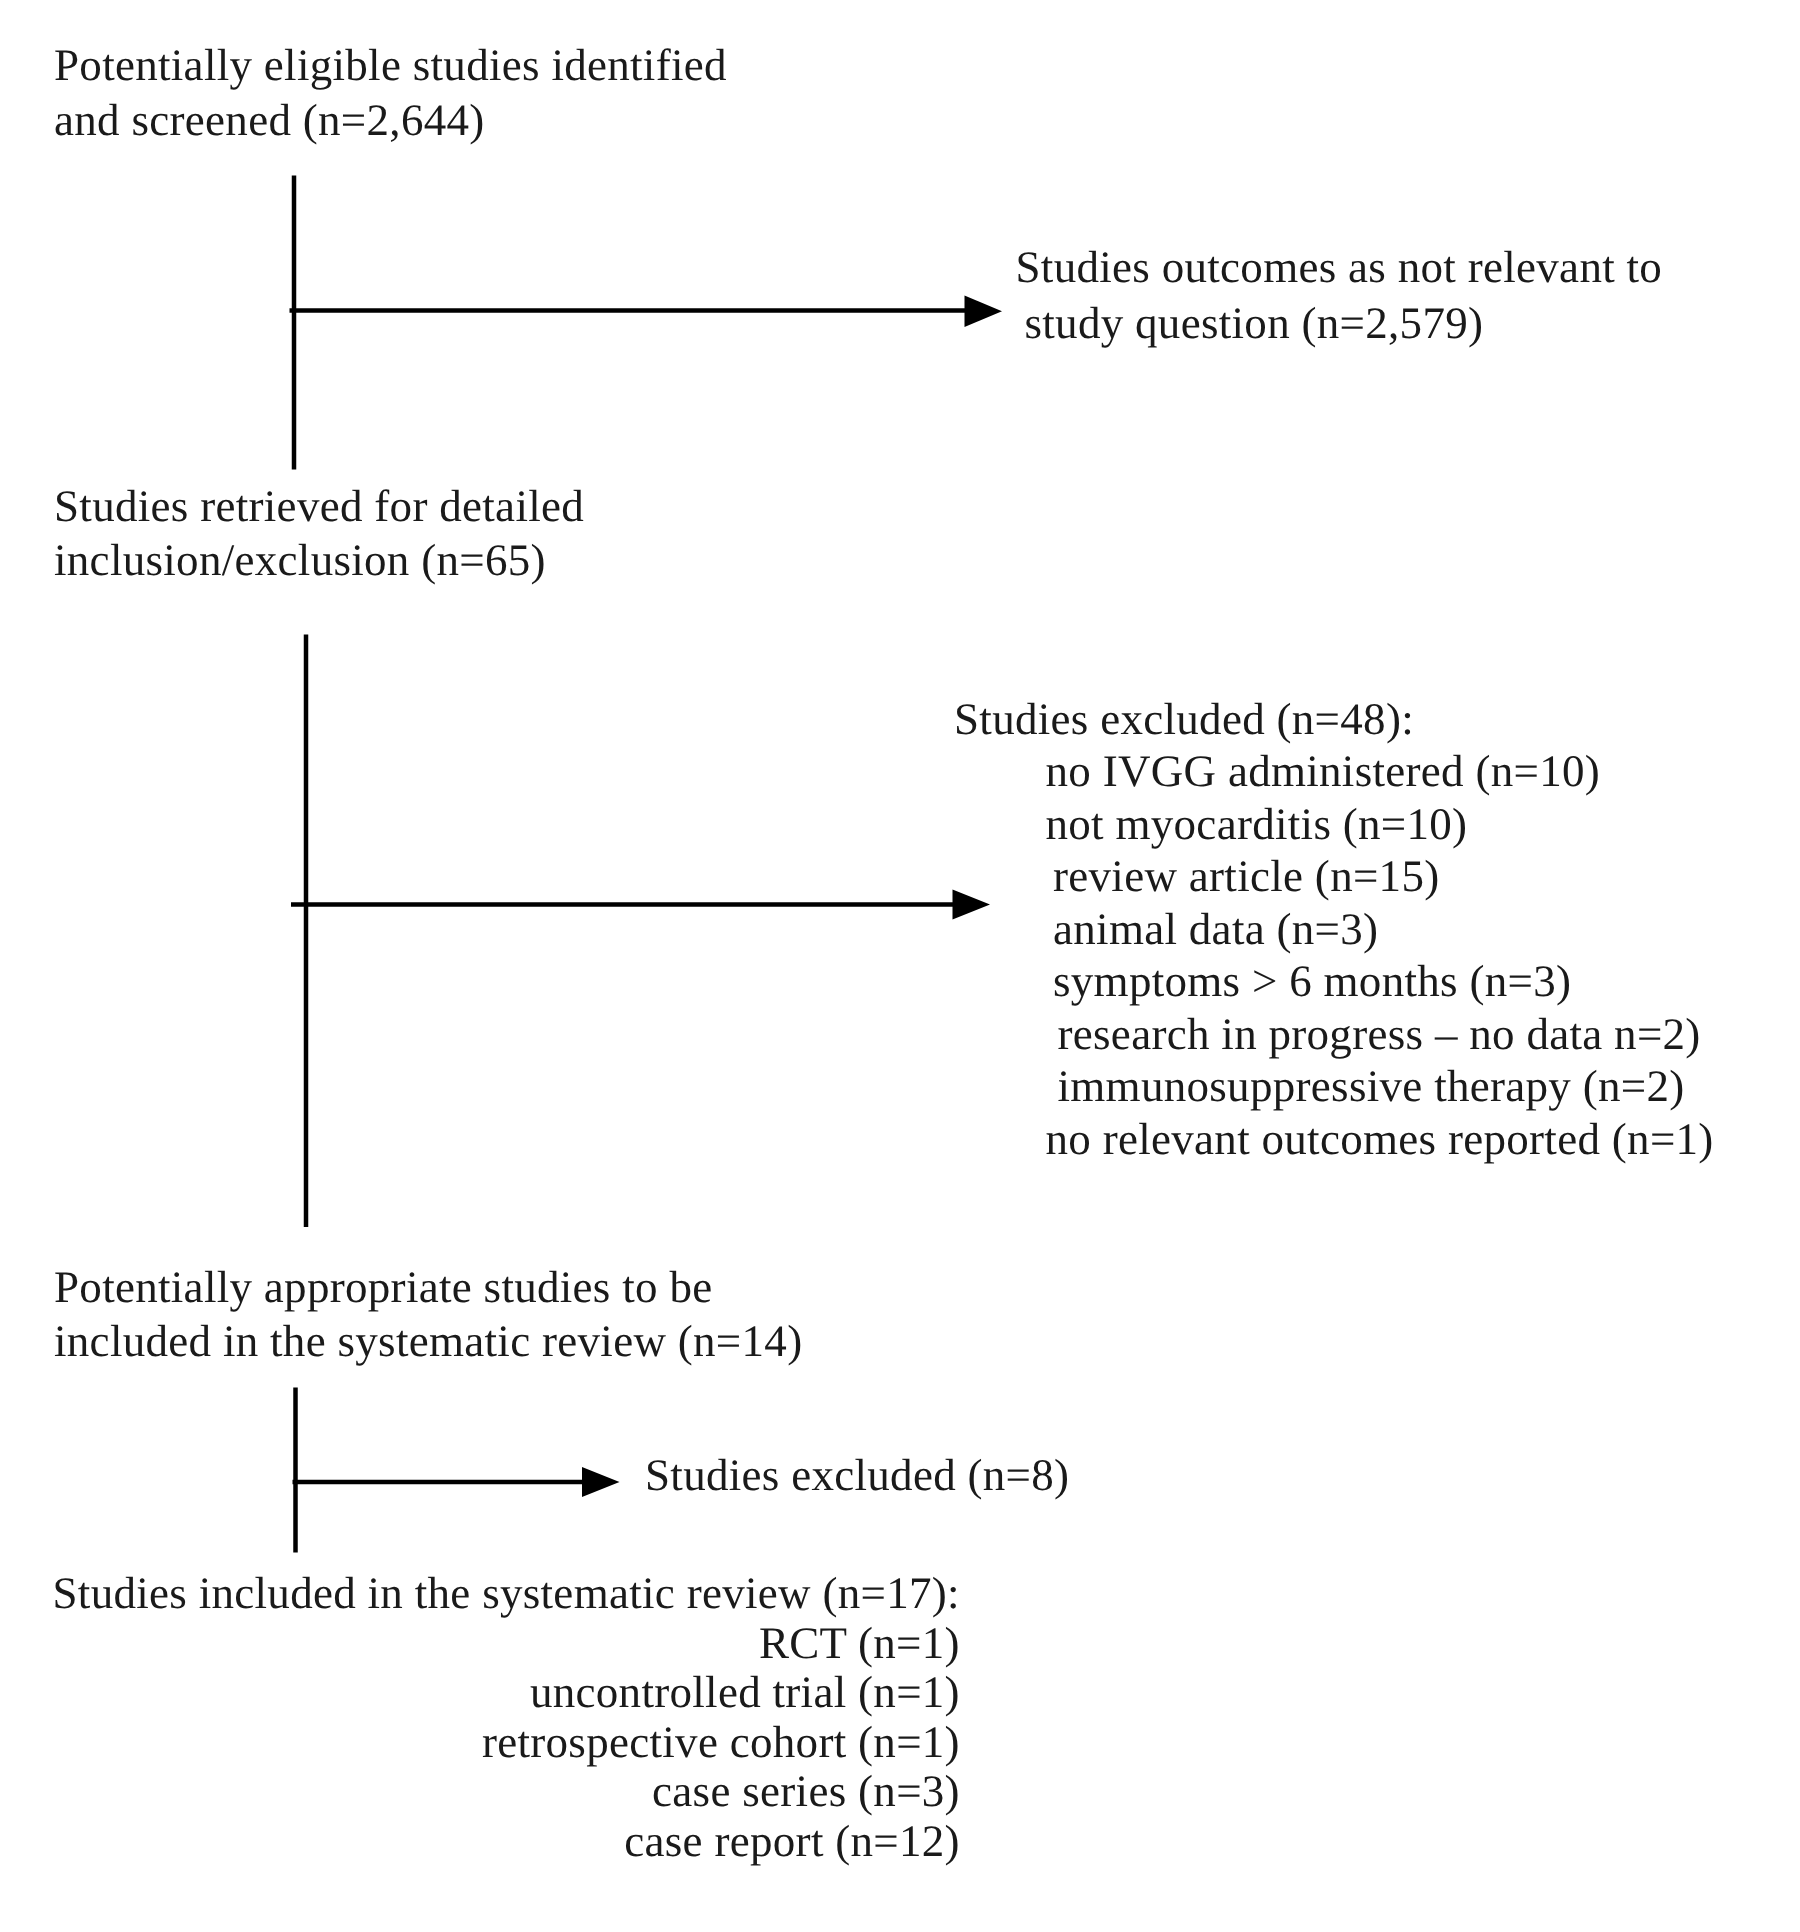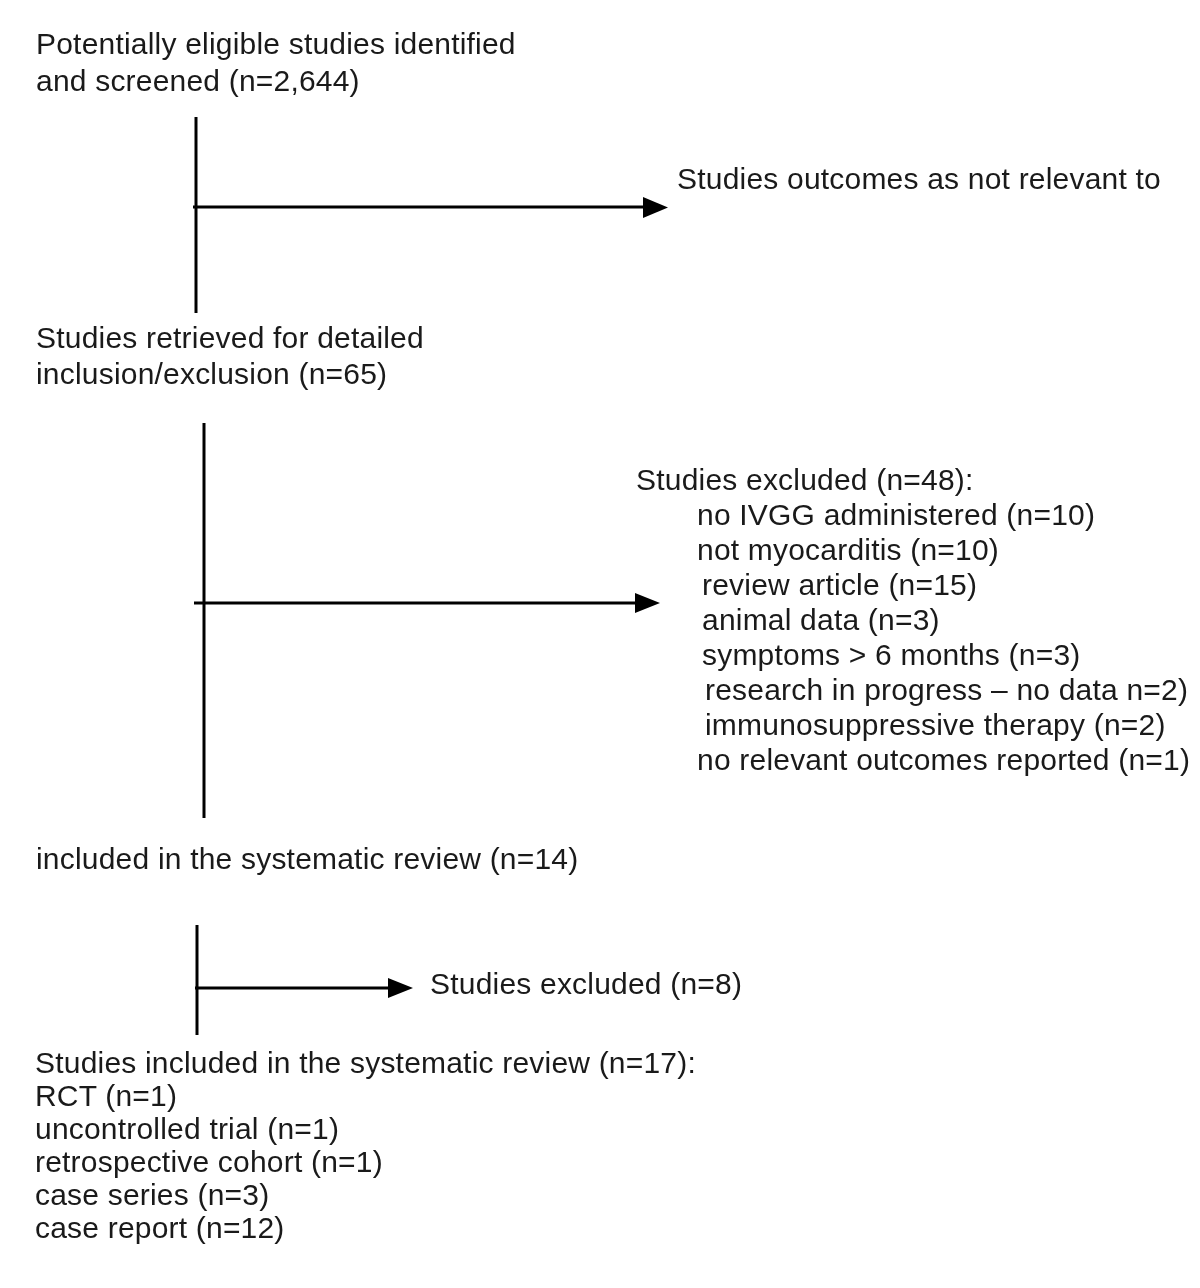--- a/index.html
+++ b/index.html
@@ -5,21 +5,21 @@
   html, body {
     margin: 0;
     padding: 0;
     background: #ffffff;
   }
   .canvas {
     position: relative;
     width: 1200px;
     height: 1288px;
     background: #ffffff;
-    font-family: Liberation Sans, sans-serif;
+    font-family: Liberation Serif, serif;
     color: #1a1a1a;
     overflow: hidden;
   }
   .connectors {
     position: absolute;
     left: 0;
     top: 0;
     width: 1200px;
     height: 1288px;
   }
@@ -29,21 +29,21 @@
     line-height: 37px;
     white-space: nowrap;
     letter-spacing: 0.2px;
   }
   .node .tline { min-height: 1em; }
   .ind6 { padding-left: 6px; }
   .list-block .item { padding-left: 61px; }
   .list-block .item.ind-a { padding-left: 66px; }
   .list-block .item.ind-b { padding-left: 69px; }
   .lh35 { line-height: 35px; }
-  .lh33 { line-height: 33px; }
+  .lh33 { line-height: 33px; text-align: right; }
   .stroke { stroke: #000000; stroke-width: 3; fill: none; }
   .head { fill: #000000; stroke: none; }
 </style>
 </head>
 <body>
 
 <div class="canvas">
 
   <svg class="connectors" viewBox="0 0 1200 1288" xmlns="http://www.w3.org/2000/svg">
 
@@ -63,40 +63,42 @@
     <polygon class="head" points="388,978 413,988 388,998"></polygon>
   </svg>
 
   <div class="node" style="left:36px; top:25px;">
     <div class="tline">Potentially eligible studies identified</div>
     <div class="tline">and screened (n=2,644)</div>
   </div>
 
   <div class="node" style="left:677px; top:160px;">
     <div class="tline">Studies outcomes as not relevant to</div>
+    <div class="tline ind6">study question (n=2,579)</div>
   </div>
 
   <div class="node" style="left:36px; top:320px; line-height:36px;">
     <div class="tline">Studies retrieved for detailed</div>
     <div class="tline">inclusion/exclusion (n=65)</div>
   </div>
 
   <div class="node list-block lh35" style="left:636px; top:462px;">
     <div class="tline">Studies excluded (n=48):</div>
     <div class="tline item">no IVGG administered (n=10)</div>
     <div class="tline item">not myocarditis (n=10)</div>
     <div class="tline item ind-a">review article (n=15)</div>
     <div class="tline item ind-a">animal data (n=3)</div>
     <div class="tline item ind-a">symptoms &gt; 6 months (n=3)</div>
     <div class="tline item ind-b">research in progress – no data n=2)</div>
     <div class="tline item ind-b">immunosuppressive therapy (n=2)</div>
     <div class="tline item">no relevant outcomes reported (n=1)</div>
   </div>
 
   <div class="node" style="left:36px; top:841px; line-height:36px;">
+    <div class="tline">Potentially appropriate studies to be</div>
     <div class="tline">included in the systematic review (n=14)</div>
   </div>
 
   <div class="node" style="left:430px; top:965px;">
     <div class="tline">Studies excluded (n=8)</div>
   </div>
 
   <div class="node lh33" style="left:35px; top:1046px;">
     <div class="tline">Studies included in the systematic review (n=17):</div>
     <div class="tline">RCT (n=1)</div>

